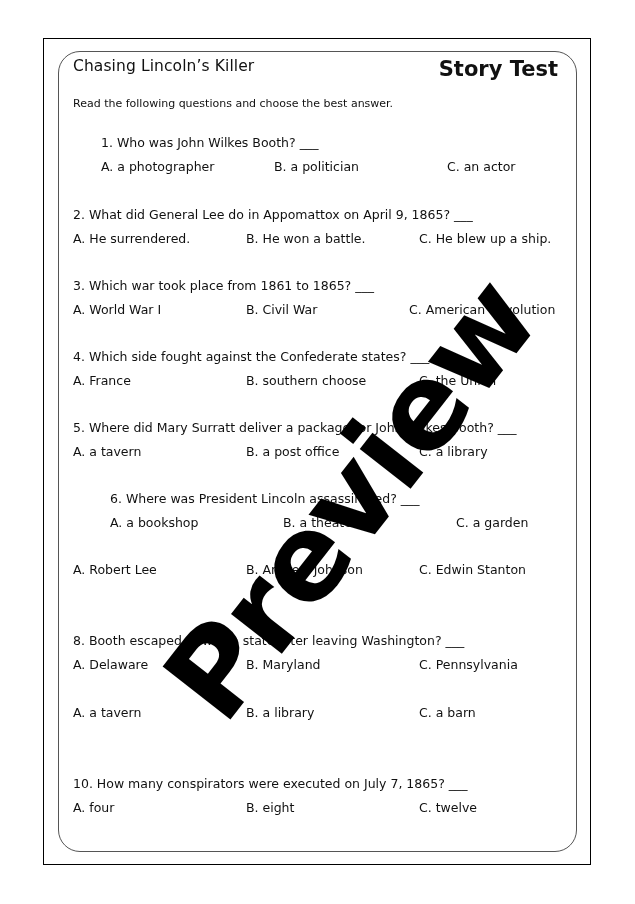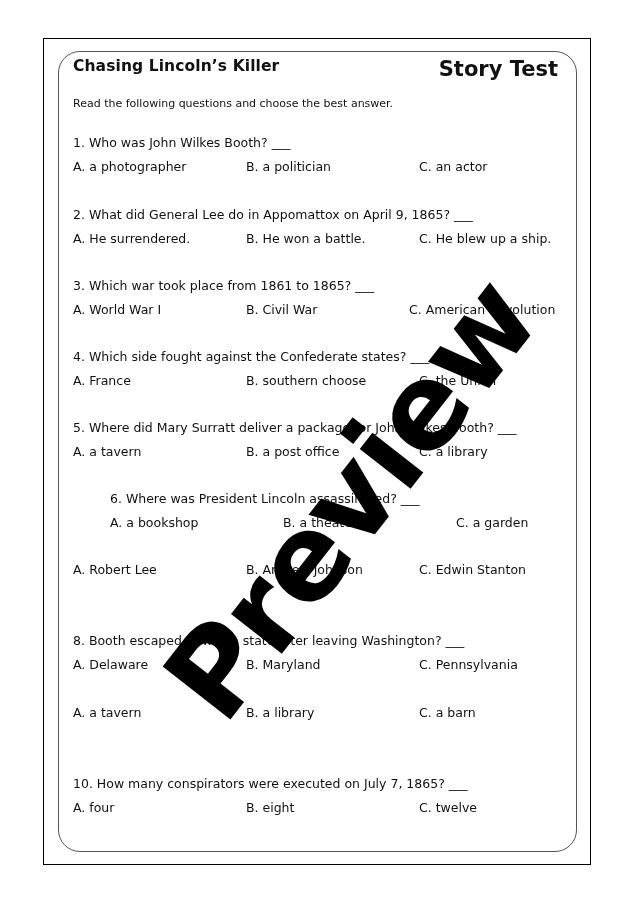--- a/index.html
+++ b/index.html
@@ -32,21 +32,21 @@
       height: 801px;
       border: 1.5px solid #555;
       border-radius: 22px;
       box-sizing: border-box;
     }
     .title {
       position: absolute;
       left: 73px;
       top: 57px;
       font-size: 15.5px;
-      font-weight: bold;
+      font-weight: normal;
       letter-spacing: 0.1px;
     }
     .subtitle {
       position: absolute;
       right: 77px;
       top: 57px;
       font-size: 21px;
       font-weight: bold;
     }
     .instructions {
@@ -100,21 +100,21 @@
 <body>
 
 <div class="outer-frame"></div>
 <div class="inner-frame"></div>
 
 <div class="title">Chasing Lincoln’s Killer</div>
 <div class="subtitle">Story Test</div>
 
 <div class="instructions">Read the following questions and choose the best answer.</div>
 
-<div class="question" style="top:134px;">
+<div class="question" style="top:134px;margin-left:28px;">
   <div class="q-text">1. Who was John Wilkes Booth? ___</div>
   <div class="q-options">
     <span class="opt opt-a">A. a photographer</span>
     <span class="opt opt-b">B. a politician</span>
     <span class="opt opt-c">C. an actor</span>
   </div>
 </div>
 
 <div class="question" style="top:206px;">
   <div class="q-text">2. What did General Lee do in Appomattox on April 9, 1865? ___</div>

